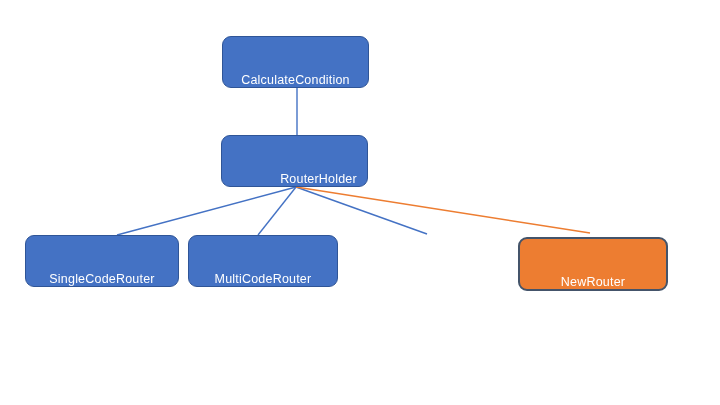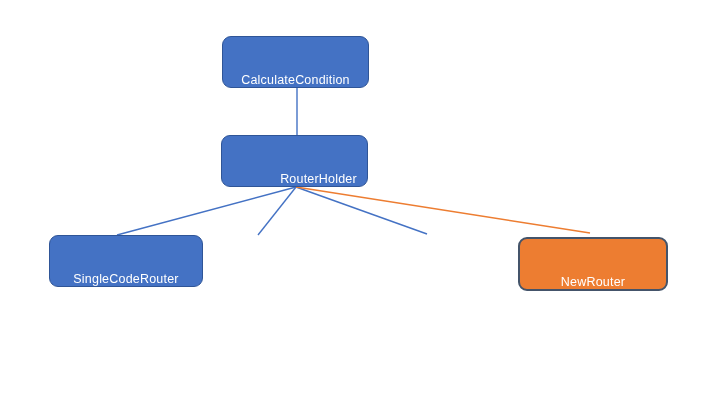--- a/index.html
+++ b/index.html
@@ -51,21 +51,21 @@
   .node-blue {
     background: var(--node-blue-fill);
     border: 1.2px solid var(--node-blue-border);
   }
   .node-orange {
     background: var(--node-orange-fill);
     border: 2px solid var(--node-orange-border);
   }
   .node-calculate-condition { left: 222px; top: 36px;  width: 147px; height: 52px; }
   .node-router-holder       { left: 221px; top: 135px; width: 147px; height: 52px; padding-left: 48px; }
-  .node-single-code-router  { left: 25px;  top: 235px; width: 154px; height: 52px; margin-left: 24px; }
+  .node-single-code-router  { left: 25px;  top: 235px; width: 154px; height: 52px; }
   .node-multi-code-router   { left: 188px; top: 235px; width: 150px; height: 52px; }
   .node-remainder-router    { left: 353px; top: 235px; width: 150px; height: 52px; }
   .node-new-router          { left: 518px; top: 237px; width: 150px; height: 54px; }
 </style>
 </head>
 <body>
 
 <div class="canvas">
 
   <svg class="edges-layer" viewBox="0 0 720 405" xmlns="http://www.w3.org/2000/svg">
@@ -81,19 +81,22 @@
   </div>
 
   <div class="node node-blue node-router-holder">
     <span>RouterHolder</span>
   </div>
 
   <div class="node node-blue node-single-code-router">
     <span>SingleCodeRouter</span>
   </div>
 
+  <div class="node node-blue node-multi-code-router">
+    <span>MultiCodeRouter</span>
+  </div>
 
 
   <div class="node node-orange node-new-router">
     <span>NewRouter</span>
   </div>
 
 </div>
 
 </body></html>

